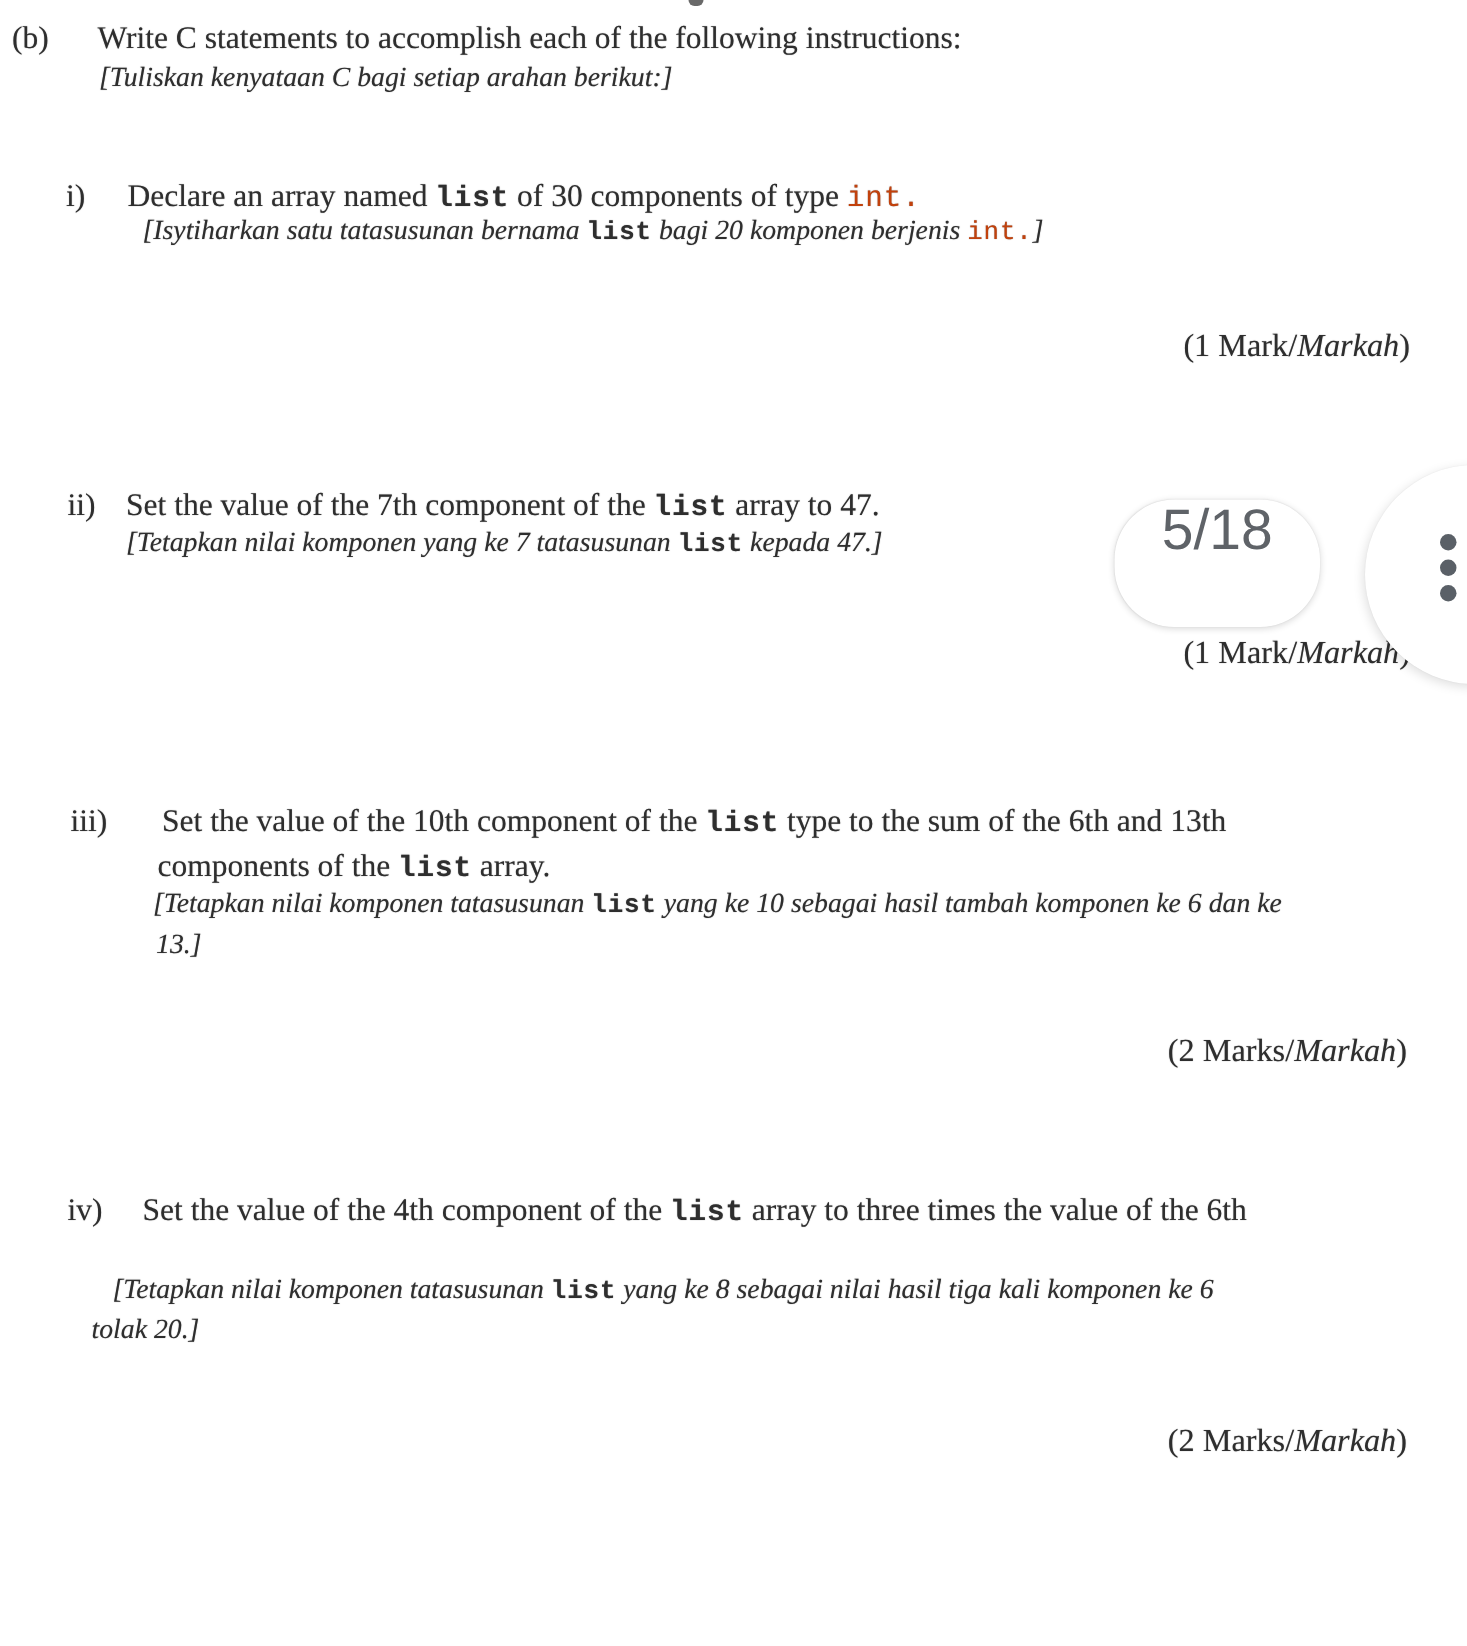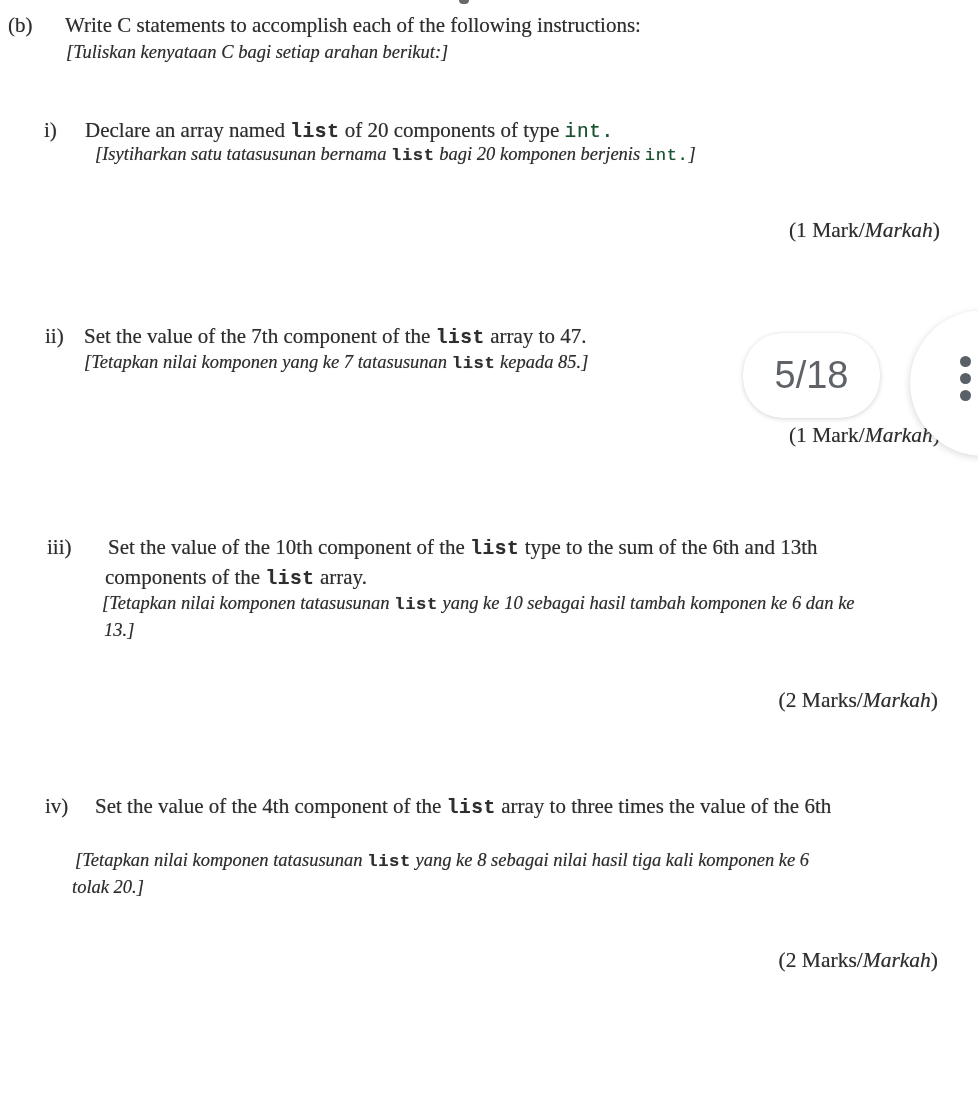--- a/index.html
+++ b/index.html
@@ -7,28 +7,28 @@
         font-family:"Liberation Serif","DejaVu Serif",serif;}
   .doc{position:absolute;color:#2e2e2e;white-space:nowrap;
        text-shadow:0 0 0.7px rgba(46,46,46,0.55);}
   .h{font-size:21px;line-height:30px;}
   .tr{font-size:18.5px;line-height:27px;font-style:italic;}
   .marks{font-size:21.5px;line-height:30px;text-align:right;}
   .marks .it{}
   .mb{font-family:"Liberation Mono","DejaVu Sans Mono",monospace;font-weight:700;
       font-style:normal;font-size:0.93em;letter-spacing:0.6px;text-align:center;}
   .mo{font-family:"Liberation Mono","DejaVu Sans Mono",monospace;font-weight:400;
-      font-style:normal;font-size:0.93em;letter-spacing:0.6px;color:#14532d;}
+      font-style:normal;font-size:0.93em;letter-spacing:0.6px;color:#c2410c;}
   .it{font-style:italic;}
   .numeral{position:absolute;font-size:21px;line-height:30px;}
   
   #page-chip{position:absolute;left:743px;top:333px;width:137px;height:85px;
              background:#ffffff;border-radius:40px;z-index:5;
              box-shadow:0 1px 5px rgba(0,0,0,0.16),0 0 1px rgba(0,0,0,0.08);
-             display:flex;align-items:center;justify-content:center;
+             display:flex;align-items:flex-start;justify-content:center;
              font-family:"Liberation Sans","DejaVu Sans",sans-serif;
              font-size:38px;color:#5f6368;}
   #menu-fab{position:absolute;left:910px;top:310px;width:146px;height:146px;
             border-radius:50%;background:#ffffff;z-index:6;border:none;padding:0;
             box-shadow:-1px 2px 7px rgba(0,0,0,0.13),0 0 1px rgba(0,0,0,0.07);
             cursor:pointer;}
   #menu-fab .dots{position:absolute;left:50px;top:46px;display:flex;
                   flex-direction:column;gap:6px;}
   #menu-fab .dot{width:11px;height:11px;border-radius:50%;background:#5a6067;}
   #top-cut-mark{position:absolute;left:459px;top:0;width:10px;height:4px;
@@ -39,40 +39,40 @@
 
 <div id="page">
 
   <div id="top-cut-mark"></div>
 
   <div class="doc numeral" style="left:8px;top:10px;">(b)</div>
   <div class="doc tr" style="left:66px;top:39px;"><span>[Tuliskan kenyataan C bagi setiap arahan berikut:]</span></div>
   <div class="doc h" style="left:65px;top:10px;"><span>Write C statements to accomplish each of the following instructions:</span></div>
 
   <div class="doc numeral" style="left:44px;top:115px;">i)</div>
-  <div class="doc h" style="left:85px;top:115px;"><span>Declare an array named </span><span class="mb">list</span><span>  of 20 components of type </span><span class="mo">int.</span></div>
+  <div class="doc h" style="left:85px;top:115px;"><span>Declare an array named </span><span class="mb">list</span><span>  of 30 components of type </span><span class="mo">int.</span></div>
   <div class="doc tr" style="left:85px;top:141px;margin-left:10px;"><span>[Isytiharkan satu tatasusunan bernama </span><span class="mb">list</span><span>  bagi 20 komponen berjenis </span><span class="mo">int.</span><span>]</span></div>
   <div class="doc marks" style="right:38px;top:215px;"><span>(1 Mark/</span><span class="it">Markah</span><span>)</span></div>
 
   <div class="doc numeral" style="left:45px;top:321px;">ii)</div>
   <div class="doc h" style="left:84px;top:321px;"><span>Set the value of the 7th component of the </span><span class="mb">list</span><span>  array to 47.</span></div>
-  <div class="doc tr" style="left:84px;top:349px;"><span>[Tetapkan nilai komponen yang ke 7 tatasusunan </span><span class="mb">list</span><span>  kepada 85.]</span></div>
+  <div class="doc tr" style="left:84px;top:349px;"><span>[Tetapkan nilai komponen yang ke 7 tatasusunan </span><span class="mb">list</span><span>  kepada 47.]</span></div>
   <div class="doc marks" style="right:38px;top:420px;"><span>(1 Mark/</span><span class="it">Markah</span><span>)</span></div>
 
   <div class="doc numeral" style="left:47px;top:532px;">iii)</div>
   <div class="doc h" style="left:108px;top:532px;"><span>Set the value of the 10th component of the </span><span class="mb">list</span><span>  type to the sum of the 6th and 13th</span></div>
   <div class="doc h" style="left:105px;top:562px;"><span>components of the </span><span class="mb">list</span><span>  array.</span></div>
   <div class="doc tr" style="left:102px;top:590px;"><span>[Tetapkan nilai komponen tatasusunan </span><span class="mb">list</span><span>  yang ke 10 sebagai hasil tambah komponen ke 6 dan ke</span></div>
   <div class="doc tr" style="left:104px;top:617px;"><span>13.]</span></div>
   <div class="doc marks" style="right:40px;top:685px;"><span>(2 Marks/</span><span class="it">Markah</span><span>)</span></div>
 
   <div class="doc numeral" style="left:45px;top:791px;">iv)</div>
   <div class="doc h" style="left:95px;top:791px;"><span>Set the value of the 4th component of the </span><span class="mb">list</span><span>  array to three times the value of the 6th</span></div>
   <div class="doc tr" style="left:75px;top:847px;"><span>[Tetapkan nilai komponen tatasusunan </span><span class="mb">list</span><span>  yang ke 8 sebagai nilai hasil tiga kali komponen ke 6</span></div>
-  <div class="doc tr" style="left:72px;top:874px;text-align:center;"><span>tolak 20.]</span></div>
+  <div class="doc tr" style="left:61px;top:874px;text-align:center;"><span>tolak 20.]</span></div>
   <div class="doc marks" style="right:40px;top:945px;"><span>(2 Marks/</span><span class="it">Markah</span><span>)</span></div>
 
   <div id="page-chip">
     <span>5/18</span>
   </div>
 
   <button id="menu-fab">
     <span class="dots">
       <span class="dot"></span>
       <span class="dot"></span>

